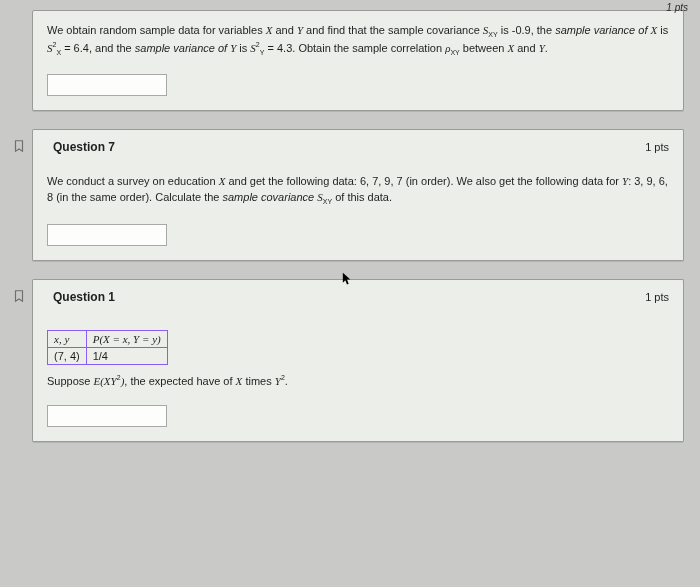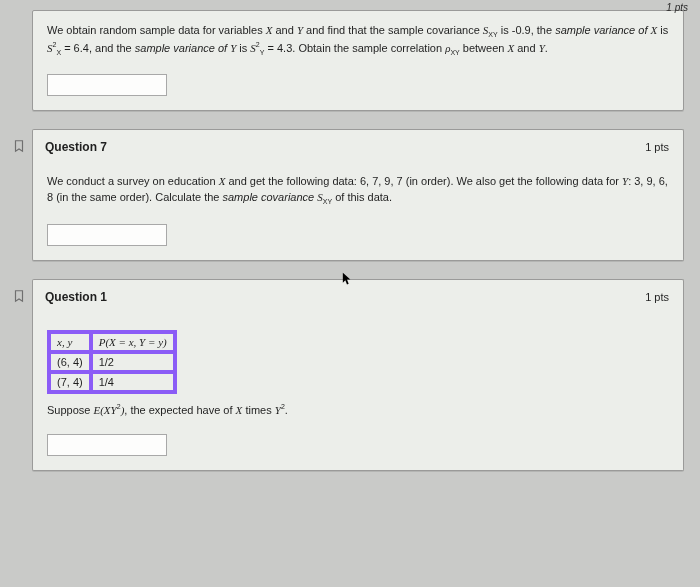--- a/index.html
+++ b/index.html
@@ -21,21 +21,21 @@
     background:#eceeea;
     border:1px solid #9a9a99;
     border-radius:2px;
     margin:8px 10px 14px 26px;
     padding:12px 14px 14px 14px;
     box-shadow: 0 1px 0 rgba(0,0,0,.1);
   }
   .qheader {
     display:flex; justify-content:space-between; align-items:center;
     margin: 18px 10px 0 26px;
-    padding:10px 14px 8px 12px;
+    padding:10px 14px 8px 20px;
     background:#eceeea;
     border:1px solid #9a9a99;
     border-bottom:none;
     border-radius:2px 2px 0 0;
   }
   .qheader + .card { margin-top:0; border-top:none; border-radius:0 0 2px 2px; }
   .qtitle { font-weight:bold; font-size:12px; }
   .pts { font-size:11px; }
   .flag {
     position:absolute;
@@ -53,21 +53,21 @@
     background:#fdfdfc;
     display:inline-block;
     margin-top:6px;
   }
   .tbl {
     border-collapse:collapse;
     margin:6px 0 8px 0;
     font-size:11px;
   }
   .tbl td, .tbl th {
-    border:4px solid #8b5cf6;
+    border:1px solid #8b5cf6;
     padding:2px 6px;
     background:#eceeea;
     font-weight:normal;
     text-align:left;
   }
   .sub { vertical-align:sub; font-size:7px; font-style:normal; font-family:Arial; }
   .sup { vertical-align:super; font-size:7px; font-style:normal; font-family:Arial; }
   .cursor {
     position:absolute;
     left:342px; top:272px;
@@ -117,24 +117,20 @@
       <div class="pts">1 pts</div>
     </div>
     <div class="card">
       <table class="tbl">
         <tbody>
             <tr>
           <th><span class="math">x, y</span></th>
           <th><span class="math">P(X = x, Y = y)</span></th>
         </tr>
         <tr>
-              <td>(6, 4)</td>
-              <td>1/2</td>
-            </tr>
-        <tr>
               <td>(7, 4)</td>
               <td>1/4</td>
             </tr>
       </tbody>
         </table>
       <div class="prompt">
         <span>Suppose </span><span class="math">E(XY</span><span class="sup">2</span><span class="math">)</span><span>, the expected have of </span><span class="math">X</span><span> times </span><span class="math">Y</span><span class="sup">2</span><span>.</span>
       </div>
       <input class="ans" type="text" style="">
     </div>

